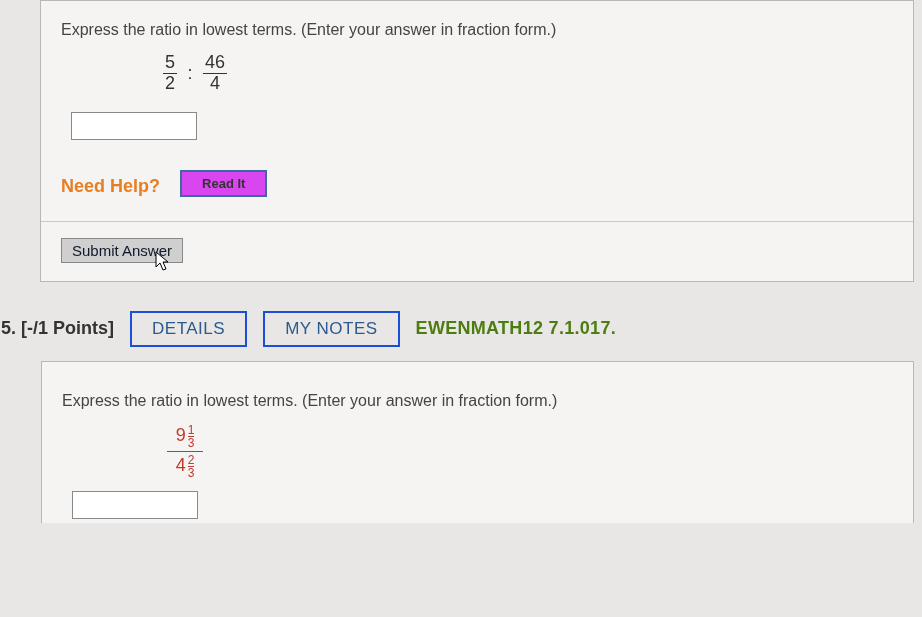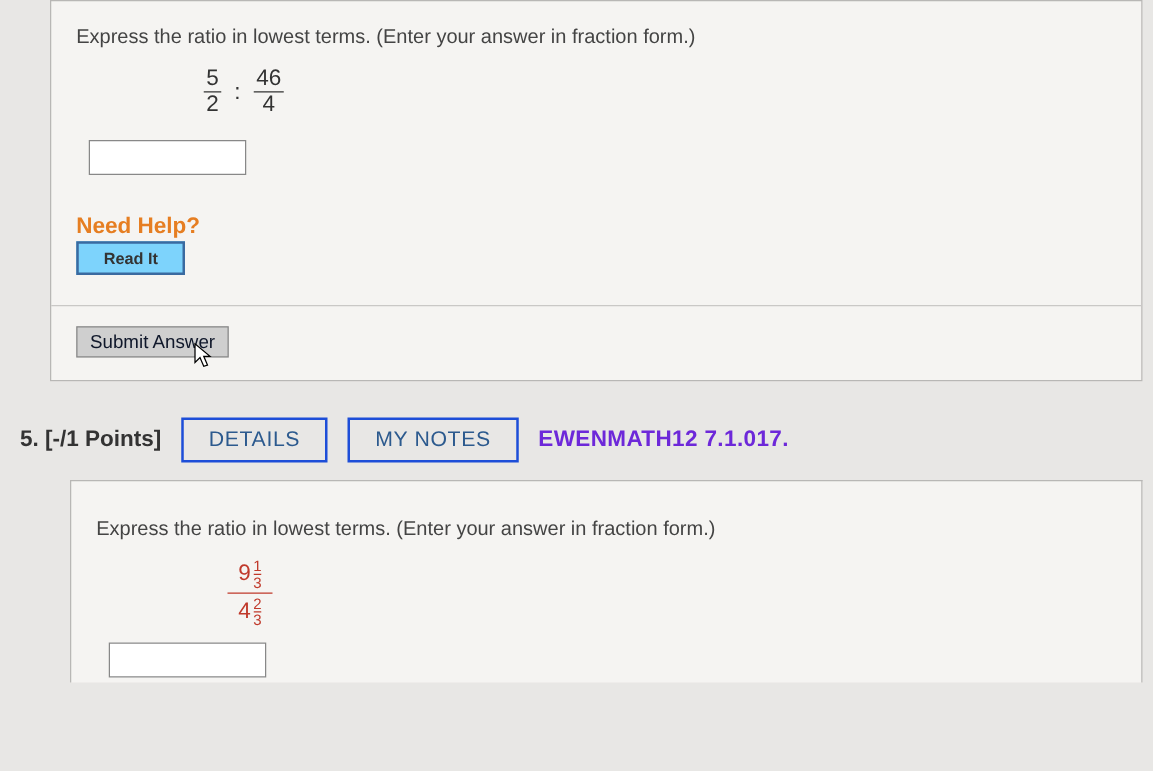--- a/index.html
+++ b/index.html
@@ -36,24 +36,24 @@
   .fraction .den { display:block; border-top: 1.5px solid #333; padding: 0 2px; }
   .red .num, .red .den, .red .whole { color: #c0392b; }
   .ratio-colon { font-size: 18px; vertical-align: middle; margin: 0 4px; }
   .math-block { margin-left: 100px; margin-bottom: 18px; }
   .answer-input {
     width: 120px; height: 24px;
     border: 1px solid #888;
     background: #fff;
     margin-left: 10px;
   }
-  .help-row { margin: 30px 0 24px 0; display:flex; align-items:flex-start; gap: 2px; flex-direction: column; }
+  .help-row { margin: 30px 0 24px 0; display:flex; align-items:flex-end; gap: 20px; }
   .need-help { color: #e67e22; font-weight: bold; font-size: 18px; }
   .read-it {
-    background: #7dd3fc;
+    background: #d946ef;
     border: 2px solid #3a6aa0;
     font-size: 13px; font-weight: bold;
     color: #333; padding: 4px 20px;
     cursor: pointer;
   }
   .divider { border-top: 1px solid #c9c8c6; margin: 16px -20px; }
   .submit-btn {
     background: #cfcfcf;
     border: 1px solid #888;
     font-size: 15px;
@@ -67,39 +67,39 @@
   .points { font-weight: bold; }
   .outline-btn {
     border: 2px solid #1d4ed8;
     background: transparent;
     color: #2c5a8e;
     font-size: 17px;
     padding: 6px 20px;
     cursor: pointer;
     letter-spacing: 0.5px;
   }
-  .source-ref { font-size: 18px; font-weight: bold; color: #6d28d9; letter-spacing: 0.3px; }
+  .source-ref { font-size: 18px; font-weight: bold; color: #4d7c0f; letter-spacing: 0.3px; }
   .mixed { display:inline-flex; align-items: center; }
   .mixed .whole { font-size: 18px; color:#c0392b; margin-right: 2px; }
   .big-frac {
     display:inline-block; text-align:center; line-height: 1.2;
     margin-left: 105px;
   }
   .big-frac .top, .big-frac .bot { display:block; }
   .big-frac .line { display:block; border-top: 1.5px solid #c0392b; margin: 2px auto; width: 36px; }
   .small-frac {
     display:inline-block; vertical-align: text-bottom; text-align:center;
     font-size: 12px; line-height: 1; color:#c0392b;
   }
   .small-frac .sn { display:block; }
   .small-frac .sd { display:block; border-top:1px solid #c0392b; }
   .cursor-icon {
     position:absolute; left: 92px; top: 12px; pointer-events:none;
   }
-  .q5-container { margin-left: 0; padding-left: 16px; margin-top: 29px; }
+  .q5-container { margin-left: 0; padding-left: 1px; margin-top: 29px; }
   .q5-body {
     background: #f5f4f2;
     border: 1px solid #b8b7b5;
     border-bottom: none;
     margin: 0 8px 0 40px;
     padding: 18px 20px 4px 20px;
   }
 </style>
 </head>
 <body>

